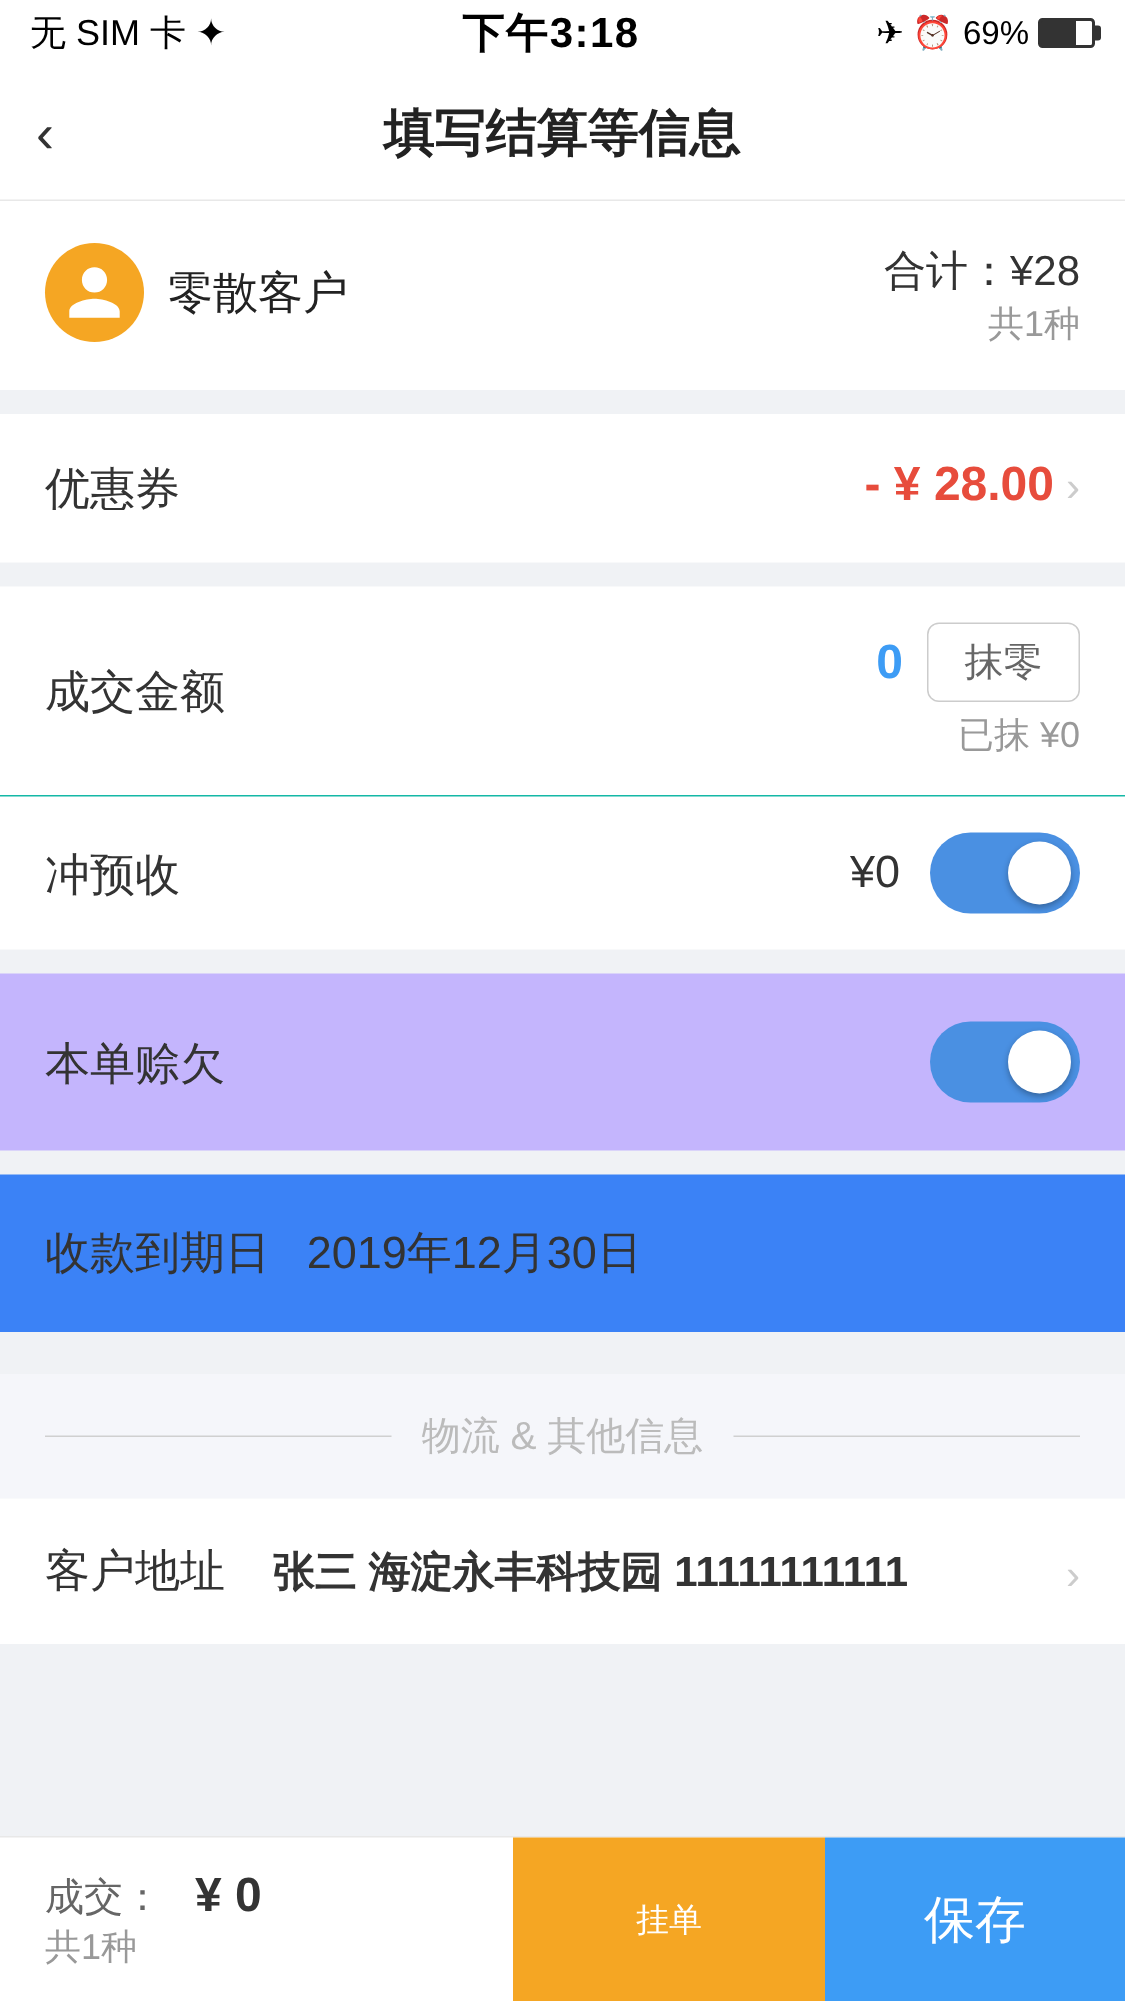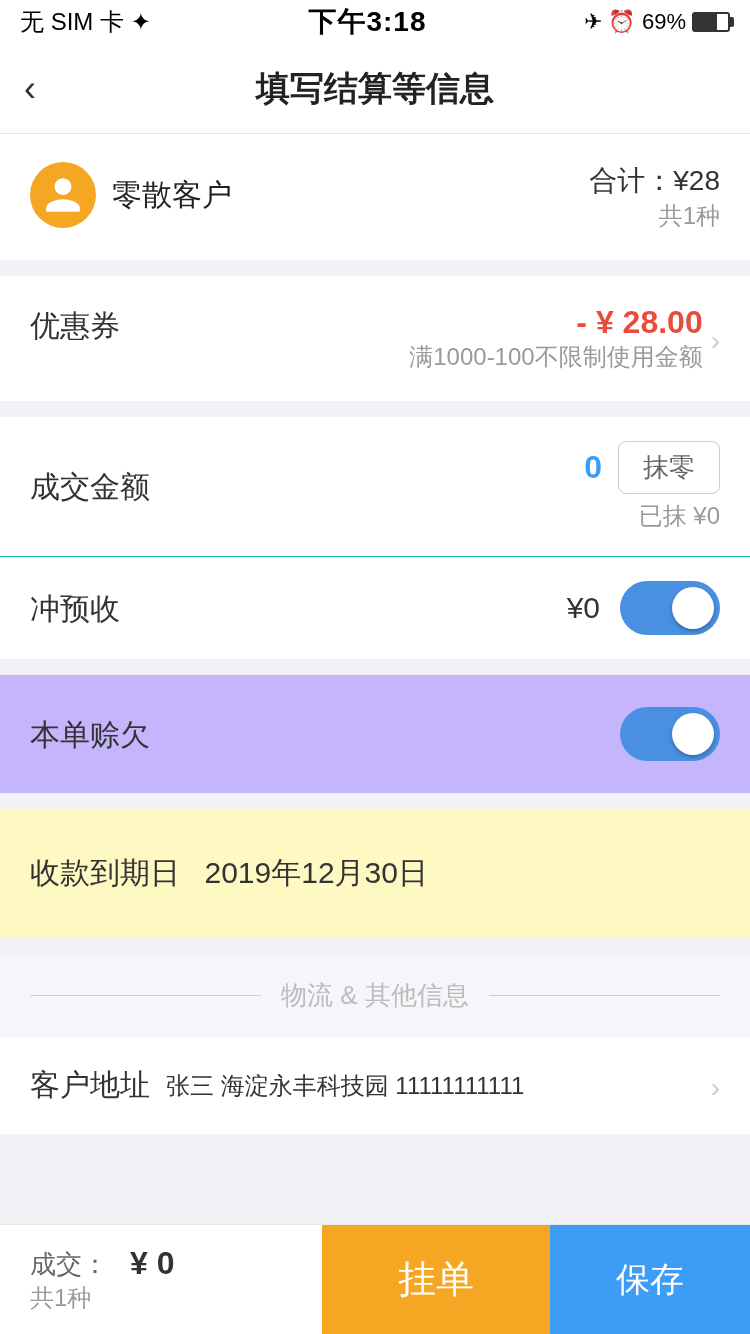--- a/index.html
+++ b/index.html
@@ -233,23 +233,23 @@
       background: #c4b5fd;
       margin-bottom: 16px;
       padding: 32px 30px;
       display: flex;
       align-items: center;
       justify-content: space-between;
     }
 
     
     .due-date-section {
-      background: #fef9c3;
-      padding: 44px 30px;
-      margin-bottom: 16px;
+      background: #3b82f6;
+      padding: 32px 30px;
+      margin-bottom: 28px;
     }
     .due-date-label {
       font-size: 30px;
       color: #333;
       display: inline;
     }
     .due-date-value {
       font-size: 30px;
       color: #333;
       margin-left: 20px;
@@ -284,24 +284,25 @@
       align-items: center;
       justify-content: space-between;
       margin-bottom: 16px;
     }
     .address-label {
       font-size: 30px;
       color: #333;
       min-width: 90px;
     }
     .address-value {
-      font-size: 24px;
+      font-size: 28px;
       color: #333;
       flex: 1;
-      margin: 0 16px;
+      margin: 0 32px;
+      font-weight: bold;
     }
 
     
     .bottom-bar {
       position: fixed;
       bottom: 0;
       left: 0;
       width: 750px;
       height: 110px;
       background: #fff;
@@ -317,25 +318,25 @@
       font-size: 26px;
       color: #333;
       display: flex;
       align-items: flex-end;
       gap: 22px;
     }
     .bottom-deal-label { color: #666; }
     .bottom-deal-amount { font-size: 32px; font-weight: 600; color: #333; }
     .bottom-count { font-size: 24px; color: #999; }
     .btn-pending {
-      width: 228px;
+      width: 208px;
       height: 110px;
       background: #f5a623;
       color: #fff;
-      font-size: 38px;
+      font-size: 22px;
       border: none;
       cursor: pointer;
       display: flex;
       align-items: center;
       justify-content: center;
     }
     .btn-save {
       width: 200px;
       height: 110px;
       background: #3d9cf5;
@@ -387,21 +388,20 @@
       <div class="customer-count">共1种</div>
     </div>
   </div>
 
   <div class="section-white">
     <div class="row-item" style="cursor:pointer">
       <span class="row-label">优惠券</span>
       <div style="display:flex;align-items:center">
         <div class="row-value-right">
           <span class="row-value-discount">- ¥ 28.00</span>
-          <span class="row-value-sub">满1000-100不限制使用金额</span>
         </div>
         <span class="row-chevron">›</span>
       </div>
     </div>
   </div>
 
   <div class="amount-section">
 
     <div class="amount-row">
       <span class="row-label">成交金额</span>

